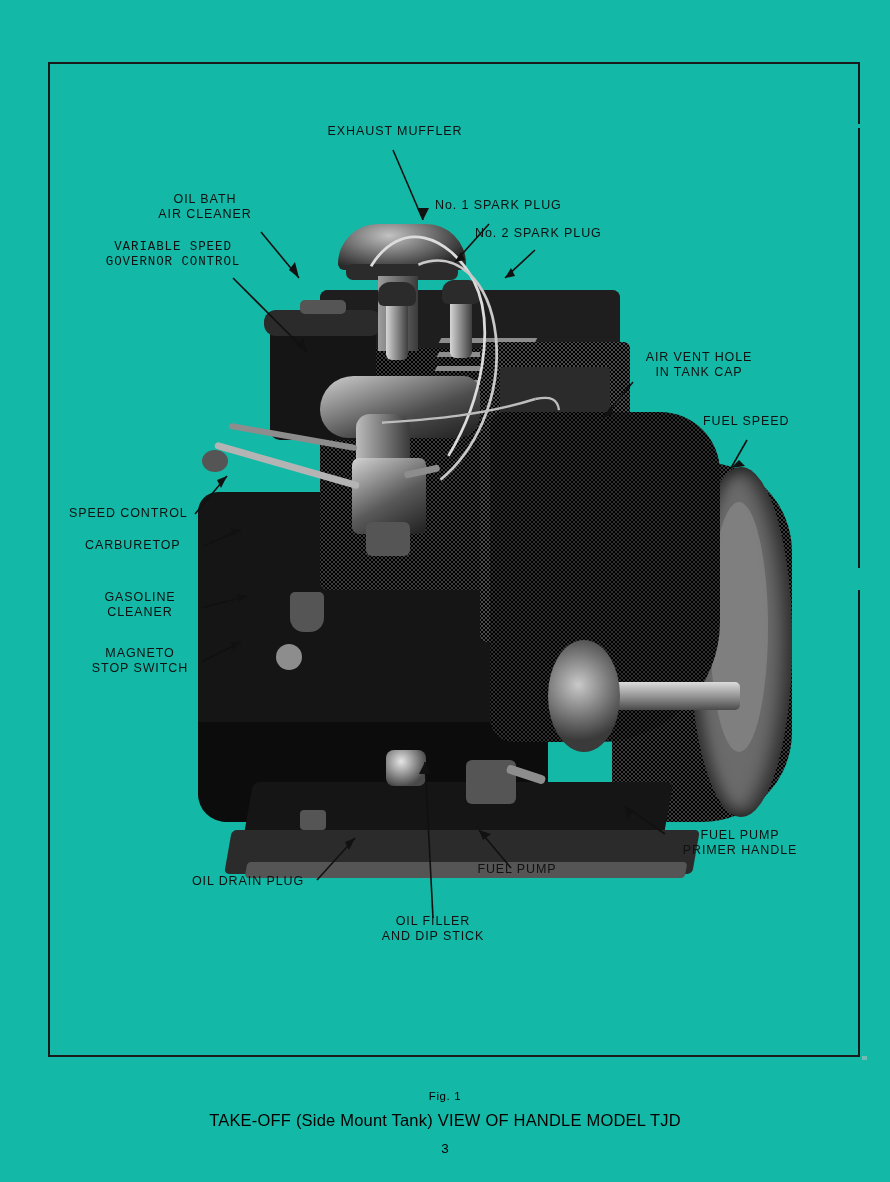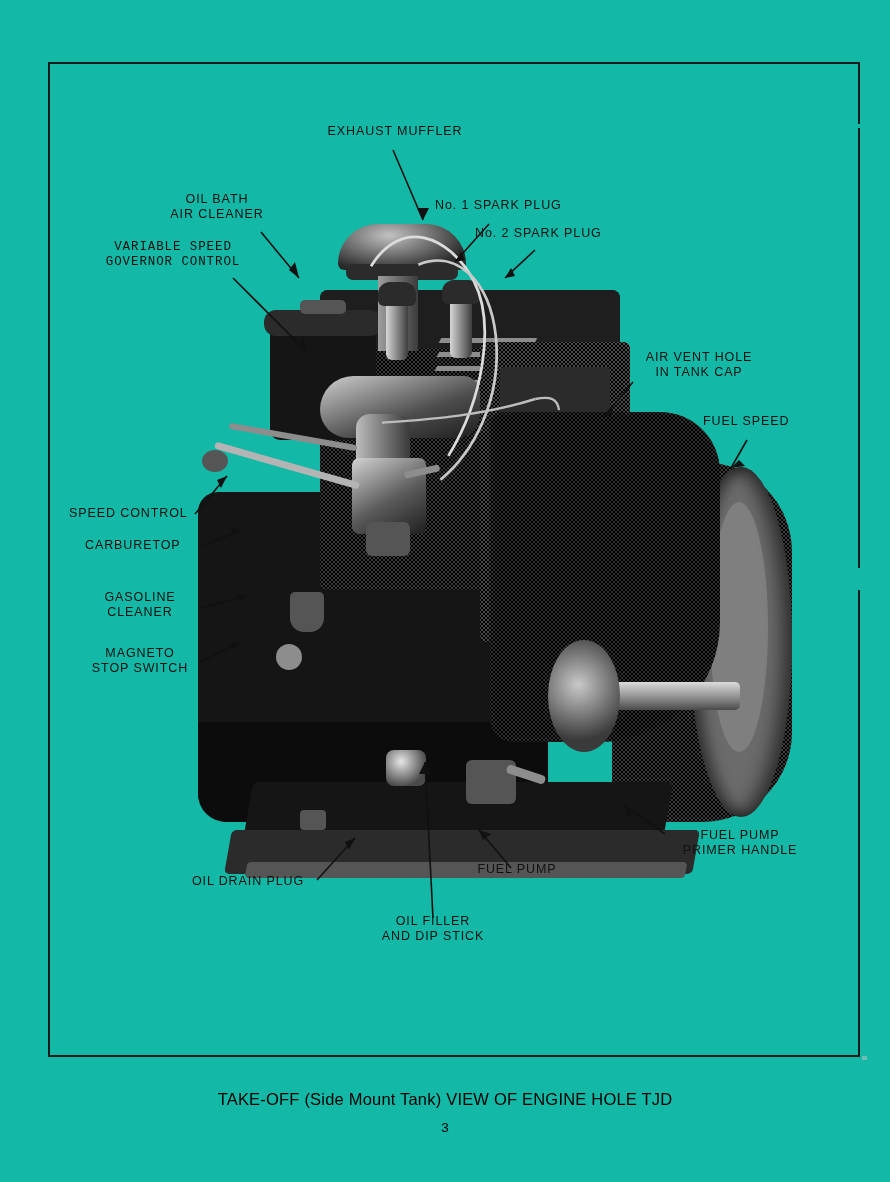--- a/index.html
+++ b/index.html
@@ -244,21 +244,21 @@
         <path d="M262 818 L 300 776"></path>
         <polygon points="300,776 290,780 294,788" fill="#111" stroke="none"></polygon>
 
         <path d="M378 856 L 370 700"></path>
         <polygon points="370,700 364,712 376,712" fill="#111" stroke="none"></polygon>
       </g>
     </svg>
 
     <div class="label c" style="left:246px; top:62px; width:188px;">EXHAUST MUFFLER</div>
 
-    <div class="label c" style="left:92px; top:130px; width:140px;">OIL BATH
+    <div class="label c" style="left:80px; top:130px; width:140px;">OIL BATH
 AIR CLEANER</div>
 
     <div class="label l" style="left:380px; top:136px; width:190px;">No. 1 SPARK PLUG</div>
 
     <div class="label l" style="left:420px; top:164px; width:195px;">No. 2 SPARK PLUG</div>
 
     <div class="label c" style="left:20px; top:178px; width:196px;font-family:Liberation Mono, monospace;">VARIABLE SPEED
 GOVERNOR CONTROL</div>
 
     <div class="label c" style="left:560px; top:288px; width:168px;">AIR VENT HOLE
@@ -282,17 +282,18 @@
     <div class="label c" style="left:394px; top:800px; width:136px;">FUEL PUMP</div>
 
     <div class="label c" style="left:110px; top:812px; width:166px;">OIL DRAIN PLUG</div>
 
     <div class="label c" style="left:288px; top:852px; width:180px;">OIL FILLER
 AND DIP STICK</div>
 
   </div>
 
   <div class="caption-wrap">
-    <div class="fig-title">TAKE-OFF (Side Mount Tank) VIEW OF ENGINE HOLE TJD</div>
+    <div class="fig-num">Fig. 1</div>
+    <div class="fig-title">TAKE-OFF (Side Mount Tank) VIEW OF HANDLE MODEL TJD</div>
     <div class="page-num">3</div>
   </div>
 
 </div>
 
 </body></html>

